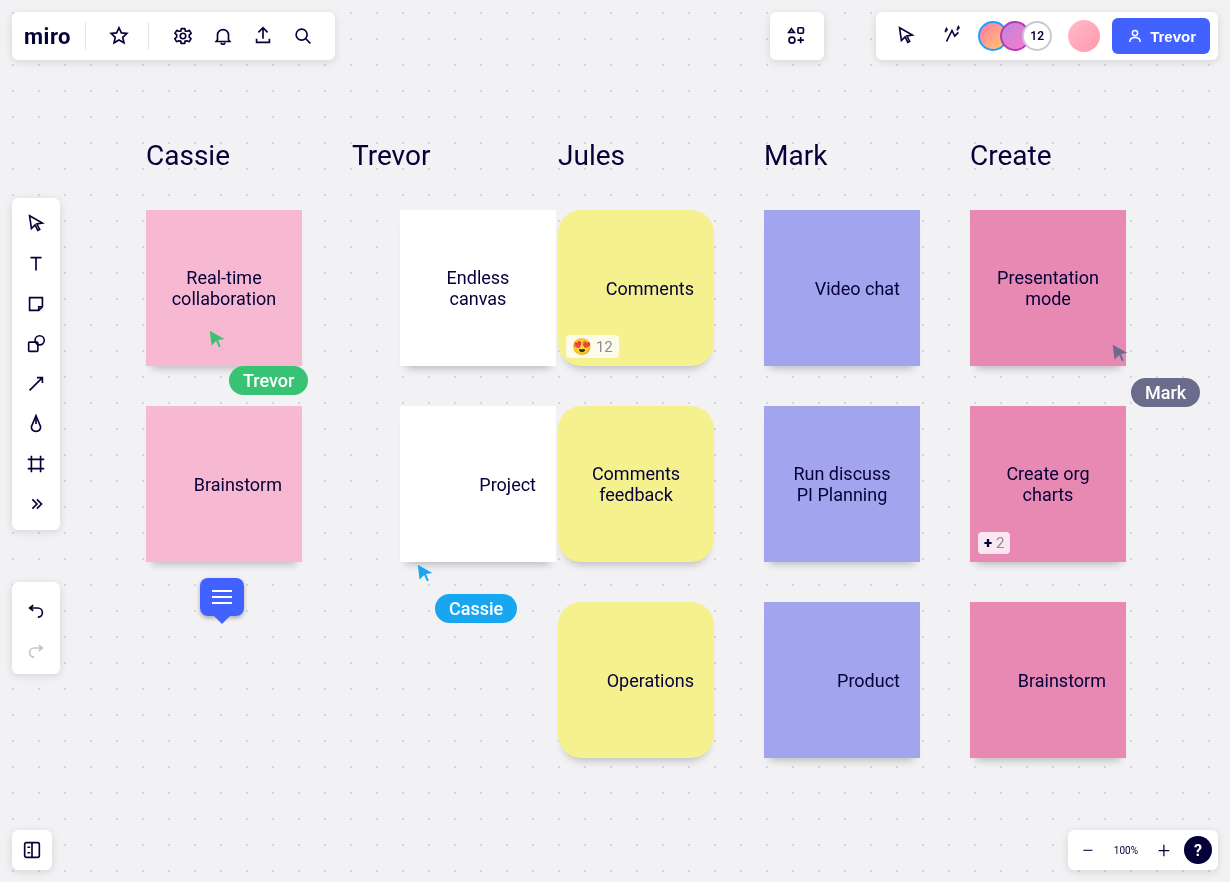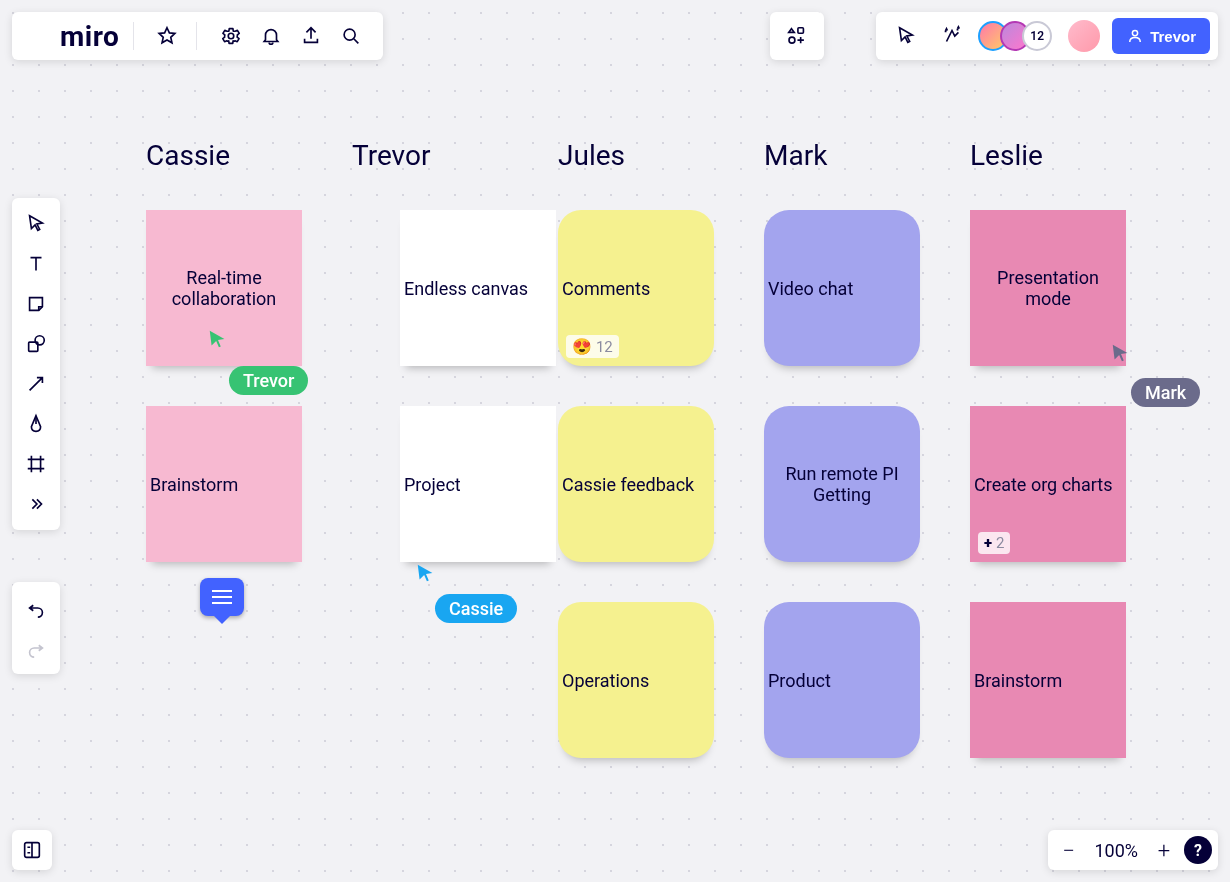--- a/index.html
+++ b/index.html
@@ -17,21 +17,21 @@
     --cyan:#19a6f1;
     --gray:#6b6b8b;
   }
   *{box-sizing:border-box;}
   html,body{margin:0;padding:0;width:1230px;height:882px;font-family:-apple-system,BlinkMacSystemFont,"Segoe UI",Roboto,Helvetica,Arial,sans-serif;color:var(--ink);}
   body{background:var(--bg);position:relative;overflow:hidden;}
   .dotgrid{position:absolute;inset:0;background-image:radial-gradient(circle,rgba(5,0,56,0.12) 1px,transparent 1px);background-size:26px 26px;background-position:0 0;}
 
   
   .topbar-left{position:absolute;top:12px;left:12px;height:48px;background:var(--white);border-radius:6px;box-shadow:var(--shadow);display:flex;align-items:center;padding:0 12px;}
-  .logo{font-weight:700;font-size:28px;letter-spacing:.5px;margin-left:36px;}
+  .logo{font-weight:700;font-size:22px;letter-spacing:.5px;}
   .vdiv{width:1px;height:28px;background:#e4e4ea;margin:0 14px;}
   .board-title{font-size:22px;font-weight:400;}
   .icon-btn{width:40px;height:40px;display:inline-flex;align-items:center;justify-content:center;border-radius:6px;cursor:pointer;}
   .icon-btn svg{width:22px;height:22px;stroke:var(--ink);fill:none;stroke-width:1.8;}
 
   .topbar-center{position:absolute;top:12px;left:770px;height:48px;width:54px;background:var(--white);border-radius:6px;box-shadow:var(--shadow);display:flex;align-items:center;justify-content:center;}
 
   .topbar-right{position:absolute;top:12px;right:12px;height:48px;background:var(--white);border-radius:6px;box-shadow:var(--shadow);display:flex;align-items:center;padding:0 8px 0 10px;gap:6px;}
   .avatars{display:flex;align-items:center;}
   .avatar{width:30px;height:30px;border-radius:50%;border:2px solid var(--white);margin-left:-8px;display:flex;align-items:center;justify-content:center;font-size:12px;font-weight:600;color:var(--ink);}
@@ -48,32 +48,32 @@
   .toolbar2 .tool{width:40px;height:40px;display:flex;align-items:center;justify-content:center;cursor:pointer;border-radius:6px;}
   .toolbar2 svg{width:22px;height:22px;fill:none;stroke:var(--ink);stroke-width:1.8;}
   .disabled svg{stroke:#c4c4cf;}
 
   
   .bottom-left{position:absolute;bottom:12px;left:12px;width:40px;height:40px;background:var(--white);border-radius:6px;box-shadow:var(--shadow);display:flex;align-items:center;justify-content:center;cursor:pointer;}
   .bottom-left svg{width:22px;height:22px;fill:none;stroke:var(--ink);stroke-width:1.8;}
 
   .bottom-right{position:absolute;bottom:12px;right:12px;height:40px;background:var(--white);border-radius:6px;box-shadow:var(--shadow);display:flex;align-items:center;padding:0 6px;gap:6px;}
   .bottom-right .zctrl{width:28px;height:28px;display:flex;align-items:center;justify-content:center;font-size:22px;cursor:pointer;font-weight:300;}
-  .bottom-right .zval{font-size:18px;padding:0 6px;}
+  .bottom-right .zval{font-size:10px;padding:0 6px;}
   .help{width:28px;height:28px;border-radius:50%;background:var(--ink);color:#fff;display:flex;align-items:center;justify-content:center;font-size:16px;font-weight:700;cursor:pointer;}
 
   
   .board{position:absolute;top:142px;left:146px;display:flex;gap:50px;}
   .col{display:flex;flex-direction:column;gap:40px;width:156px;}
   .col-head{font-size:28px;font-weight:400;color:var(--ink);margin-bottom:0;line-height:1;}
-  .sticky{width:156px;height:156px;display:flex;align-items:center;justify-content:flex-start;text-align:center;font-size:18px;font-weight:400;color:var(--ink);padding:4px;position:relative;box-shadow:0 8px 8px -6px rgba(0,0,0,0.25);cursor:pointer;}
+  .sticky{width:156px;height:156px;display:flex;align-items:center;justify-content:flex-end;text-align:center;font-size:18px;font-weight:400;color:var(--ink);padding:20px;position:relative;box-shadow:0 8px 8px -6px rgba(0,0,0,0.25);cursor:pointer;}
   .sticky.pink{background:var(--pink);}
   .sticky.pinksat{background:var(--pinksat);}
   .sticky.yellow{background:var(--yellow);border-radius:23px;}
-  .sticky.purple{background:var(--purple);border-radius:25px;}
+  .sticky.purple{background:var(--purple);}
   .sticky.whitecard{background:var(--whitecard);margin-left:48px;}
   .badge{position:absolute;bottom:8px;left:8px;background:rgba(255,255,255,0.8);border-radius:4px;padding:2px 6px;font-size:15px;display:flex;align-items:center;gap:4px;color:#8b8ba0;}
   .badge .emj{font-size:16px;}
   .badge .plus{font-weight:900;color:var(--ink);}
 
   
   .cursor-wrap{position:absolute;pointer-events:none;}
   .cursor-wrap svg{width:22px;height:22px;}
   .cursor-label{position:absolute;padding:4px 14px;border-radius:999px;font-size:18px;font-weight:500;white-space:nowrap;pointer-events:none;}
   .lbl-green{background:var(--green);color:#fff;}
@@ -254,40 +254,40 @@
     <div class="col">
       <div class="col-head">Jules</div>
       <div class="sticky yellow">
         <span>Comments</span>
         <div class="badge">
           <span class="emj">😍</span>
           <span>12</span>
         </div>
       </div>
       <div class="sticky yellow">
-        <span>Cassie feedback</span>
+        <span>Comments feedback</span>
       </div>
       <div class="sticky yellow">
         <span>Operations</span>
       </div>
     </div>
     <div class="col">
       <div class="col-head">Mark</div>
       <div class="sticky purple">
         <span>Video chat</span>
       </div>
       <div class="sticky purple">
-        <span>Run remote PI Getting</span>
+        <span>Run discuss PI Planning</span>
       </div>
       <div class="sticky purple">
         <span>Product</span>
       </div>
     </div>
     <div class="col">
-      <div class="col-head">Leslie</div>
+      <div class="col-head">Create</div>
       <div class="sticky pinksat">
         <span>Presentation mode</span>
       </div>
       <div class="sticky pinksat">
         <span>Create org charts</span>
         <div class="badge">
           <span class="plus">+</span>
           <span>2</span>
         </div>
       </div>

